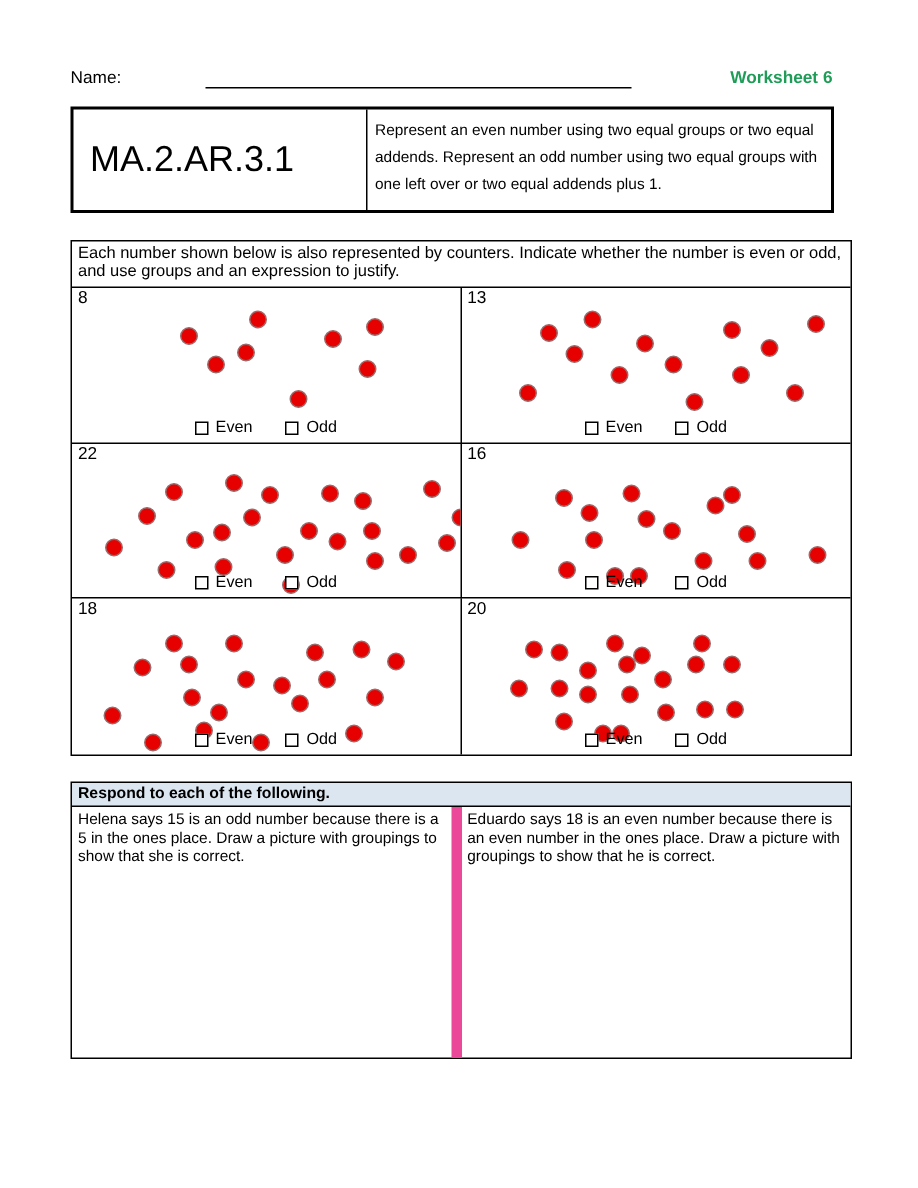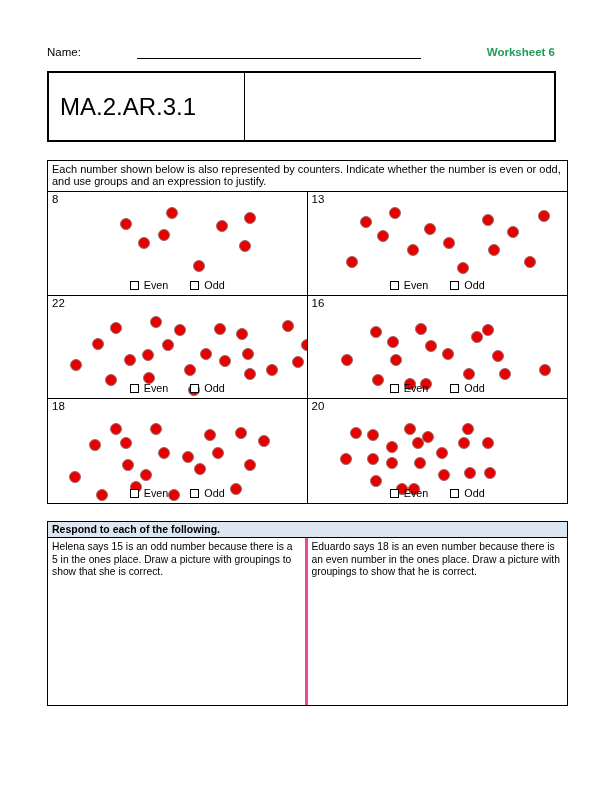--- a/index.html
+++ b/index.html
@@ -193,41 +193,44 @@
     line-height: 13px;
     height: 16px;
   }
   .respond-grid {
     display: grid;
     grid-template-columns: 1fr 1fr;
     height: 167px;
   }
   .respond-cell {
     box-sizing: border-box;
-    border-right: 3px solid #ec4899;
+    border-right: 7px solid #ec4899;
     padding: 3px 5px 3px 4px;
     font-size: 10.3px;
     line-height: 12.6px;
   }
   .respond-cell.last { border-right: none; }
 </style>
 </head>
 <body>
 
 <div class="page">
 
   <div class="header-row">
     <div class="name-label">Name:</div>
     <div class="name-rule"></div>
     <div class="worksheet-label" style="color: rgb(31, 157, 88);">Worksheet 6</div>
   </div>
 
   <div class="standard-box">
     <div class="standard-code-cell">
       <span class="standard-code">MA.2.AR.3.1</span>
+    </div>
+    <div class="standard-desc-cell">
+      <span class="standard-desc">Represent an even number using two equal groups or two equal addends. Represent an odd number using two equal groups with one left over or two equal addends plus 1.</span>
     </div>
   </div>
 
   <div class="counters-table">
     <div class="counters-instructions">Each number shown below is also represented by counters.  Indicate whether the number is even or odd, and use groups and an expression to justify.</div>
     <div class="counters-grid" id="counters-grid">
         <div class="counter-cell">
           <div class="cell-number">8</div>
           <div class="dots-area">
             <span class="dot" style="left: 72px; top: 26px; background: rgb(230, 0, 0);"></span>

